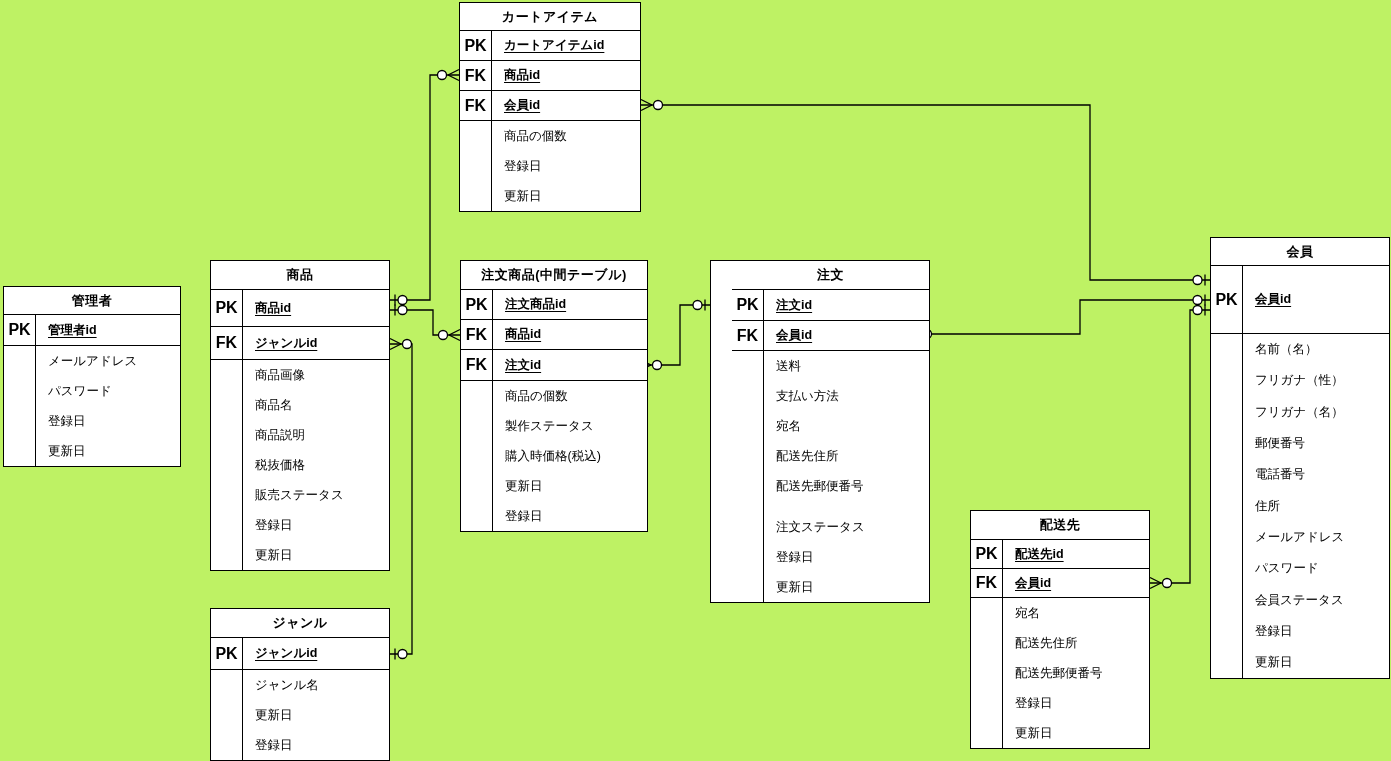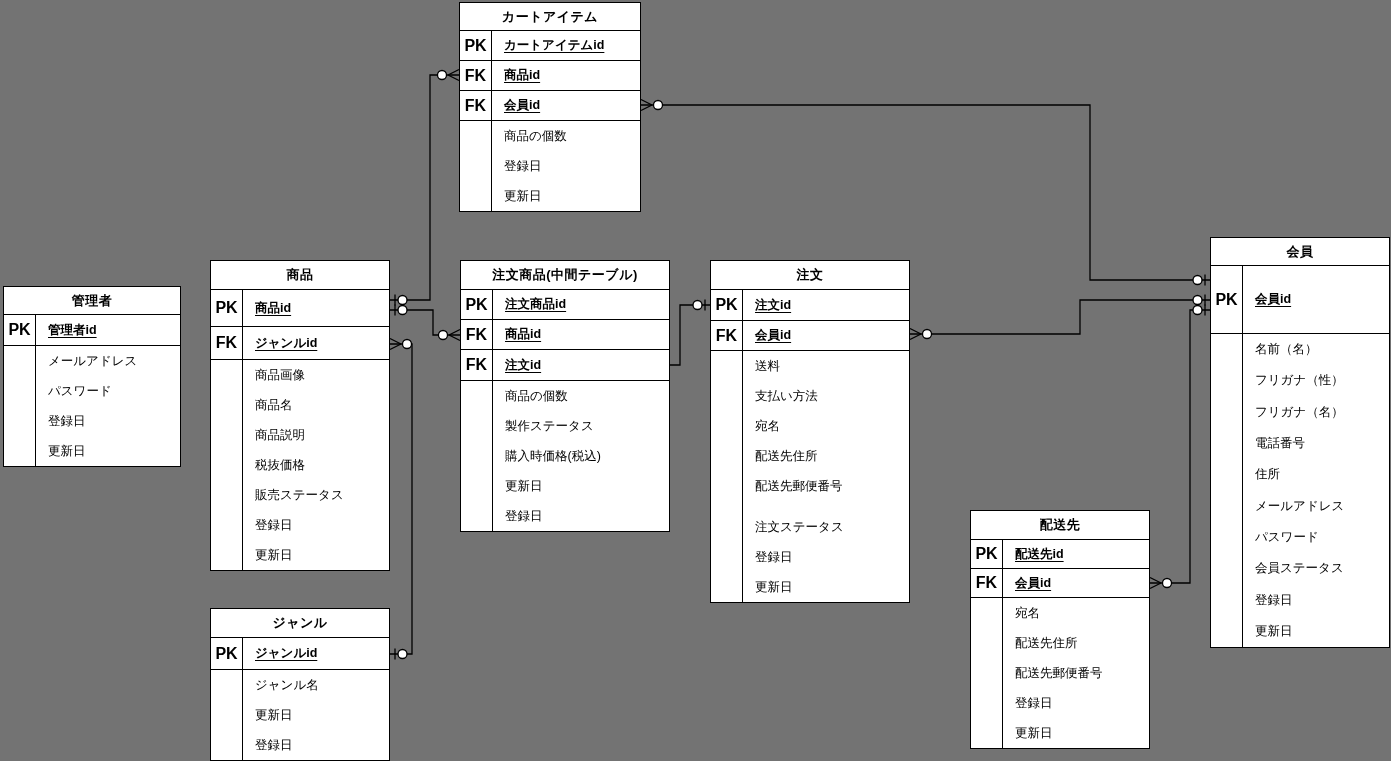--- a/index.html
+++ b/index.html
@@ -5,21 +5,21 @@
   * { margin: 0; padding: 0; box-sizing: border-box; }
   html, body { background: #ffffff; }
   body {
     font-family: "Liberation Sans", "DejaVu Sans", sans-serif;
     color: #000;
   }
   #diagram-stage {
     position: relative;
     width: 1391px;
     height: 761px;
-    background: #737373;
+    background: #bef264;
     overflow: hidden;
   }
   #relation-layer {
     position: absolute;
     left: 0; top: 0;
     z-index: 0;
   }
   .entity {
     position: absolute;
     background: #ffffff;
@@ -199,21 +199,21 @@
           <div class="attr-row" style="height: 30px;">商品画像</div>
           <div class="attr-row" style="height: 30px;">商品名</div>
           <div class="attr-row" style="height: 30px;">商品説明</div>
           <div class="attr-row" style="height: 30px;">税抜価格</div>
           <div class="attr-row" style="height: 30px;">販売ステータス</div>
           <div class="attr-row" style="height: 30px;">登録日</div>
           <div class="attr-row" style="height: 30px;">更新日</div>
         </div>
       </div>
     </div>
-    <div class="entity" style="left: 460px; top: 260px; width: 210px; text-align: right;">
+    <div class="entity" style="left: 460px; top: 260px; width: 188px; text-align: right;">
       <div class="entity-title" style="height: 29px;">注文商品(中間テーブル)</div>
       <div class="key-row" style="height: 30px;">
         <div class="key-label">PK</div>
         <div class="key-name">注文商品id</div>
       </div>
       <div class="key-row" style="height: 30px;">
         <div class="key-label">FK</div>
         <div class="key-name">商品id</div>
       </div>
       <div class="key-row" style="height: 31px;">
@@ -224,21 +224,21 @@
         <div class="key-spacer"></div>
         <div class="attr-col">
           <div class="attr-row" style="height: 30px;">商品の個数</div>
           <div class="attr-row" style="height: 30px;">製作ステータス</div>
           <div class="attr-row" style="height: 30px;">購入時価格(税込)</div>
           <div class="attr-row" style="height: 30px;">更新日</div>
           <div class="attr-row" style="height: 30px;">登録日</div>
         </div>
       </div>
     </div>
-    <div class="entity" style="left: 710px; top: 260px; width: 200px;">
+    <div class="entity" style="left: 710px; top: 260px; width: 220px; padding-left: 21px;">
       <div class="entity-title" style="height: 29px;">注文</div>
       <div class="key-row" style="height: 31px;">
         <div class="key-label">PK</div>
         <div class="key-name">注文id</div>
       </div>
       <div class="key-row" style="height: 30px;">
         <div class="key-label">FK</div>
         <div class="key-name">会員id</div>
       </div>
       <div class="attr-section">
@@ -296,20 +296,21 @@
       <div class="key-row" style="height: 68px;">
         <div class="key-label">PK</div>
         <div class="key-name">会員id</div>
       </div>
       <div class="attr-section">
         <div class="key-spacer"></div>
         <div class="attr-col">
           <div class="attr-row" style="height: 31.3px;">名前（名）</div>
           <div class="attr-row" style="height: 31.3px;">フリガナ（性）</div>
           <div class="attr-row" style="height: 31.3px;">フリガナ（名）</div>
+          <div class="attr-row" style="height: 31.3px;">郵便番号</div>
           <div class="attr-row" style="height: 31.3px;">電話番号</div>
           <div class="attr-row" style="height: 31.3px;">住所</div>
           <div class="attr-row" style="height: 31.3px;">メールアドレス</div>
           <div class="attr-row" style="height: 31.3px;">パスワード</div>
           <div class="attr-row" style="height: 31.3px;">会員ステータス</div>
           <div class="attr-row" style="height: 31.3px;">登録日</div>
           <div class="attr-row" style="height: 31.3px;">更新日</div>
         </div>
       </div>
     </div>

